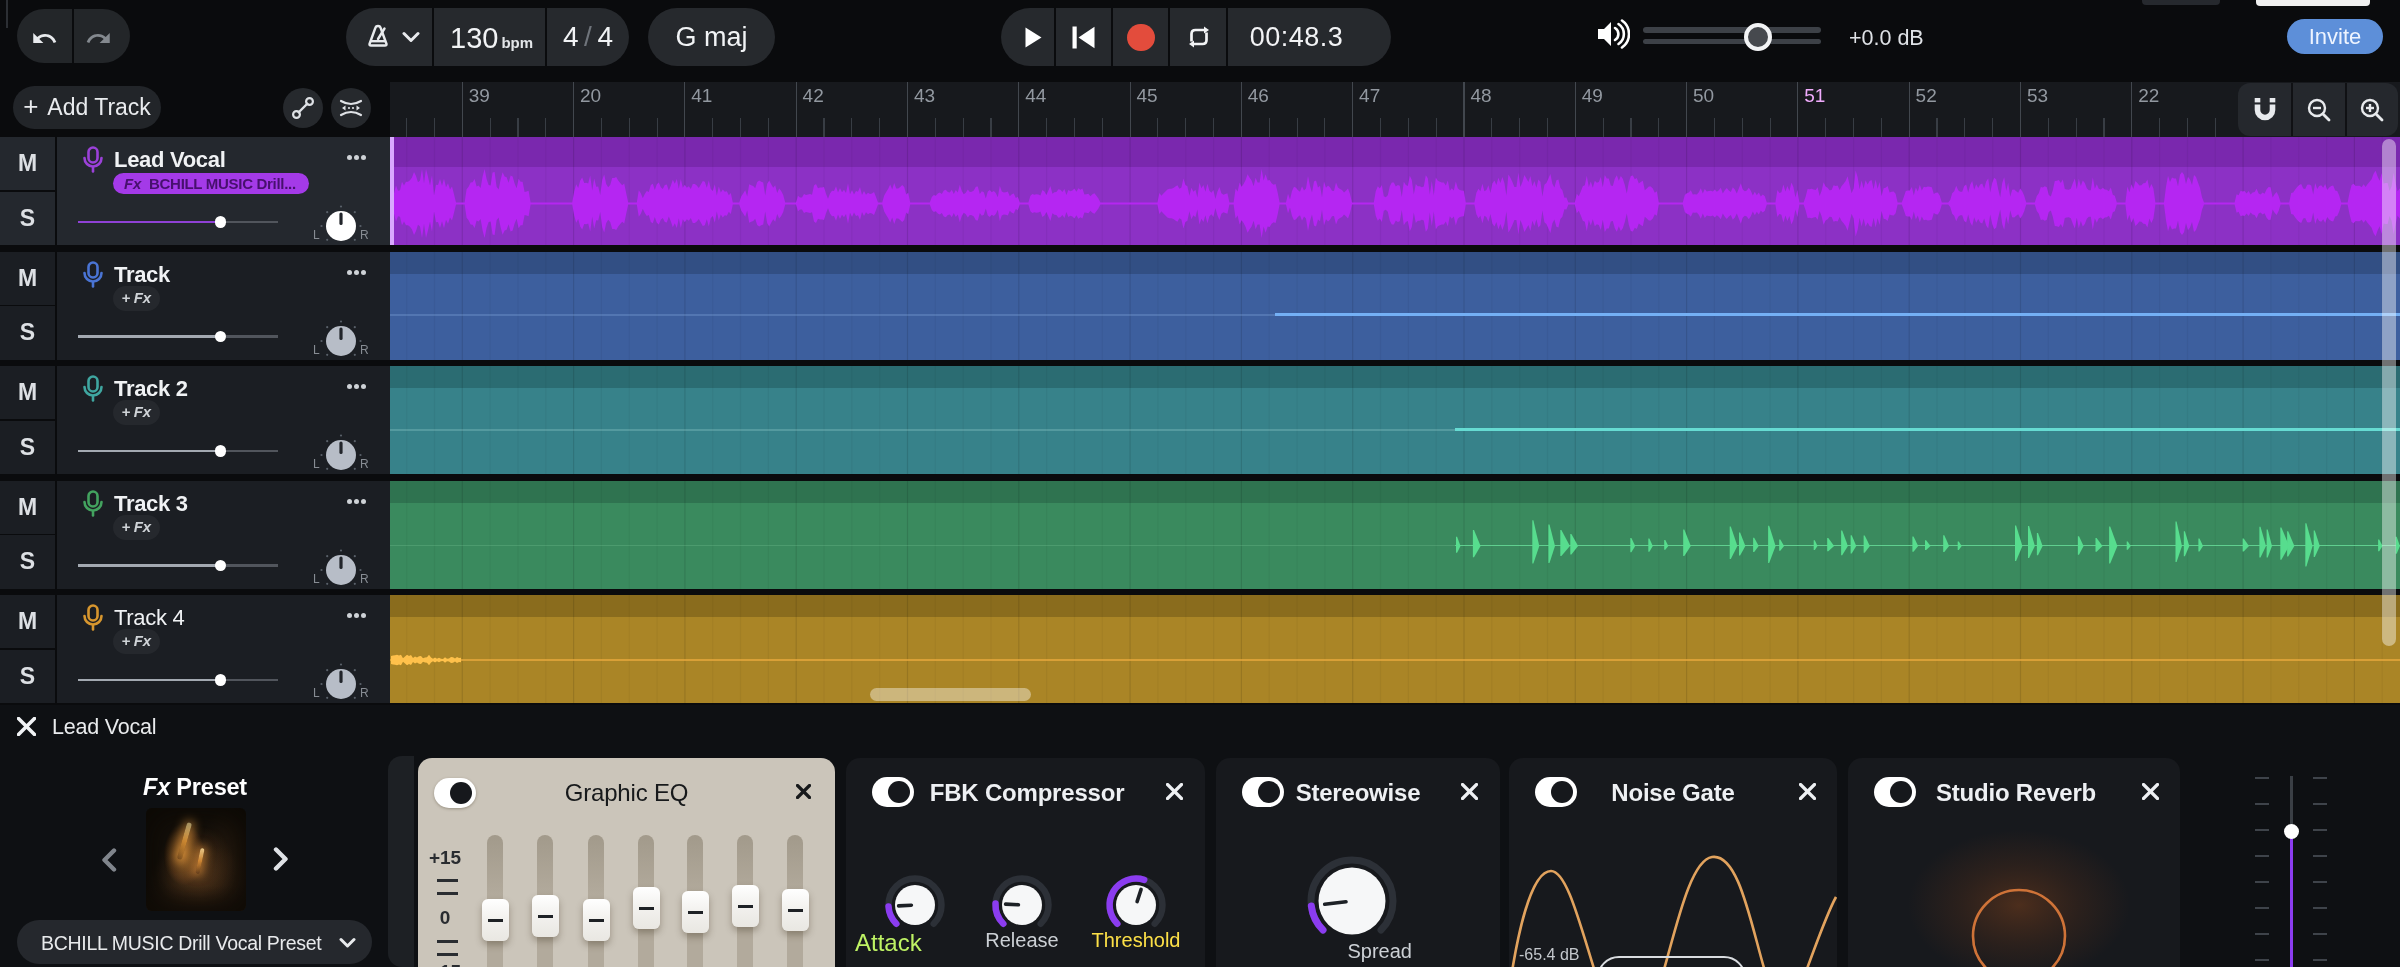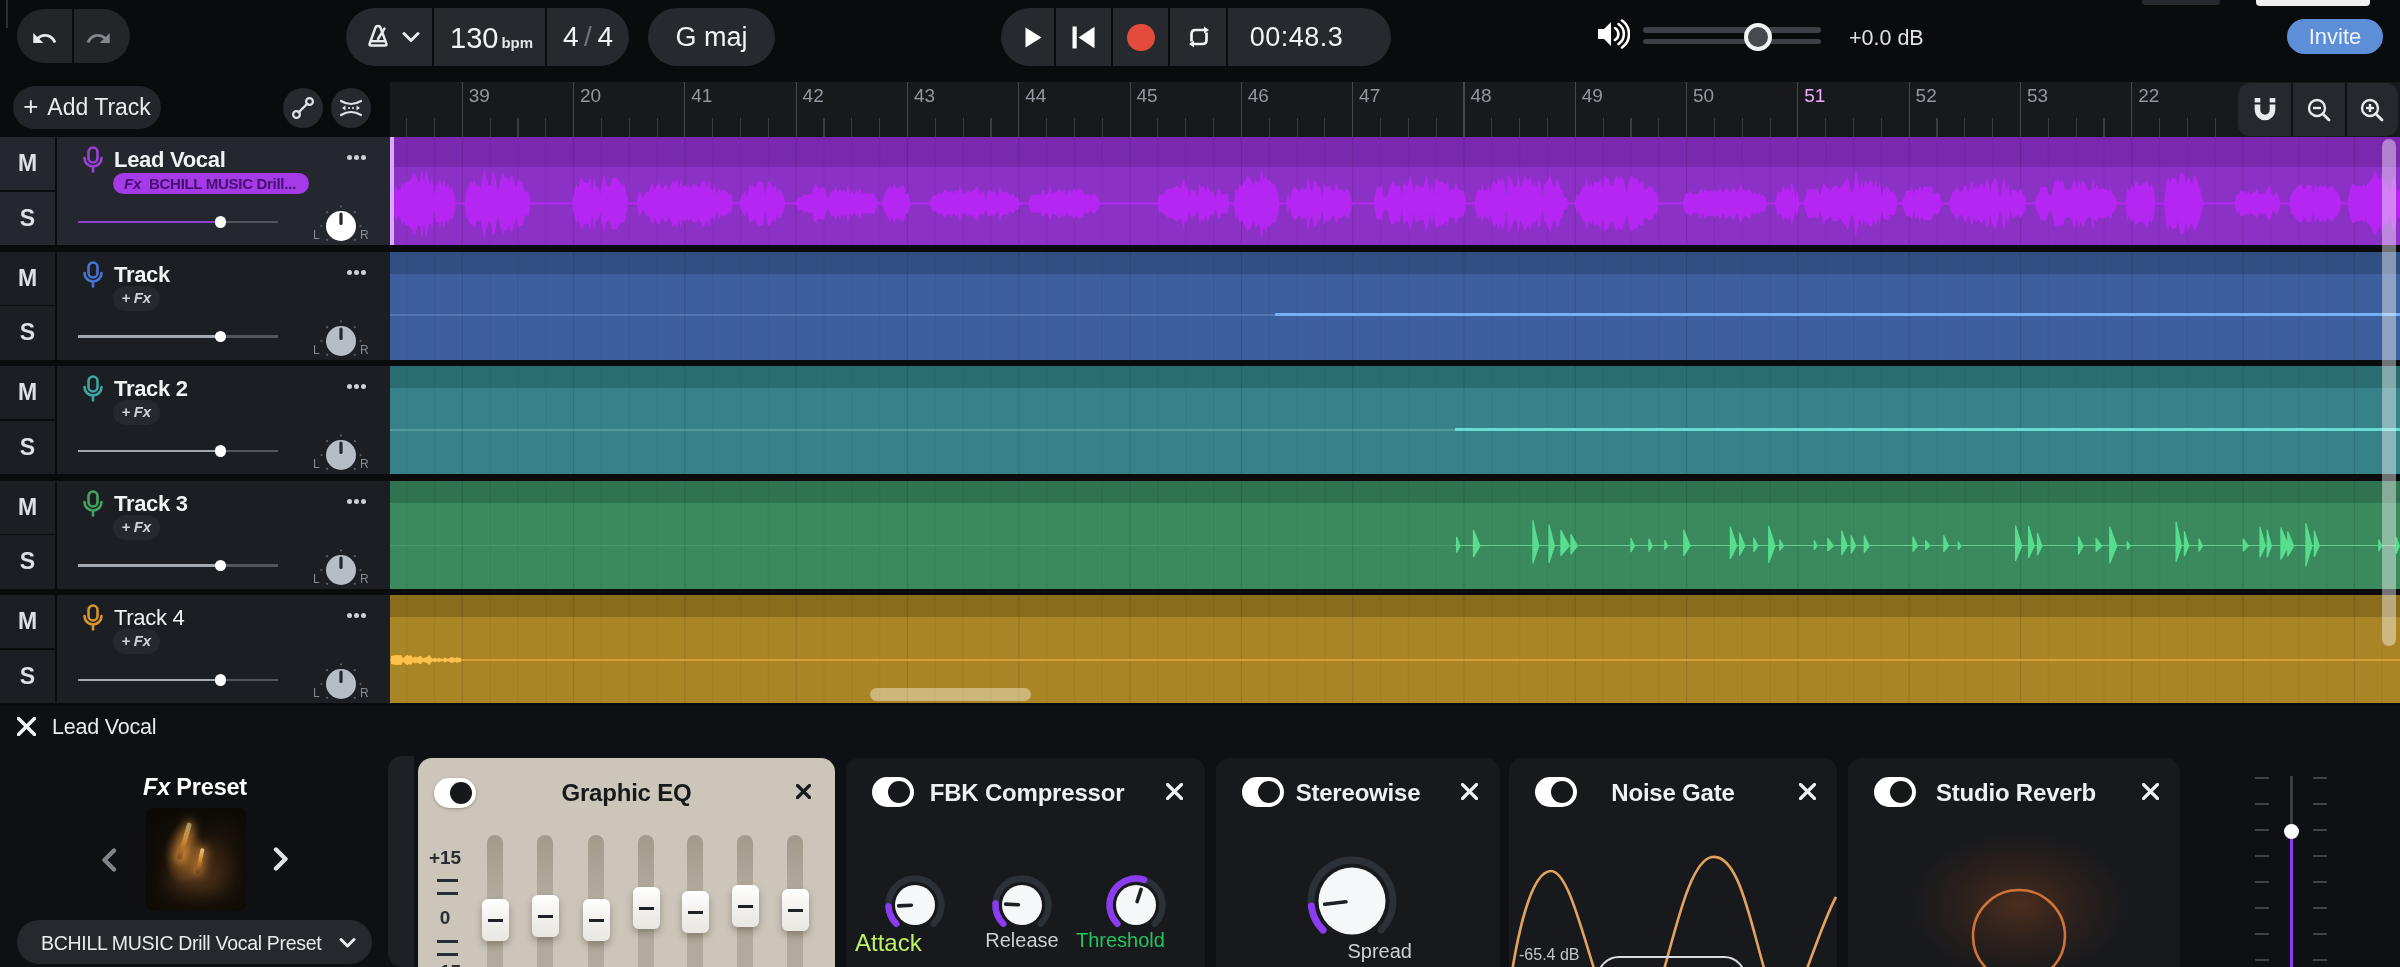--- a/index.html
+++ b/index.html
@@ -810,21 +810,21 @@
 </div>
     <div class="abs" style="left:17px;top:920px;width:355px;height:44px;border-radius:22px;background:#25282d"></div>
     <div class="abs" style="left:41px;top:932px;font-size:19.5px;font-weight:500;color:#e8eaec;letter-spacing:-0.3px">BCHILL MUSIC Drill Vocal Preset</div>
     <svg class="abs" style="left:339px;top:937px" width="17" height="12" viewBox="0 0 17 12">
 <path d="M2 2.5 L8.5 9 L15 2.5" fill="none" stroke="#e8eaec" stroke-width="3" stroke-linecap="round" stroke-linejoin="round"></path>
     </svg>
     <div class="abs" style="left:388px;top:756px;width:26px;height:211px;border-radius:14px 0 0 14px;background:#1d2024"></div>
     <div class="abs" style="left:418px;top:758px;width:417px;height:209px;border-radius:14px 14px 0 0;background:#cbc5ba;overflow:hidden"></div>
     <div style="position:absolute;left:434px;top:778px;width:42px;height:30px;border-radius:15px;background:#fff;box-shadow:0 1px 3px rgba(80,70,50,.4)"></div>
     <div style="position:absolute;left:450px;top:782px;width:22px;height:22px;border-radius:50%;background:#16181c"></div>
-    <div class="abs" style="left:500px;top:779px;width:253px;text-align:center;font-size:24px;font-weight:700;color:#17191b;letter-spacing:-0.2px">Graphic EQ</div>
+    <div class="abs" style="left:500px;top:779px;width:253px;text-align:center;font-size:24px;font-weight:400;color:#17191b;letter-spacing:-0.2px">Graphic EQ</div>
     <svg style="position:absolute;left:796px;top:784px" width="15" height="15" viewBox="0 0 15 15">
       <line x1="1.5" y1="1.5" x2="13.5" y2="13.5" stroke="#17191b" stroke-width="3.2" stroke-linecap="round"></line>
       <line x1="13.5" y1="1.5" x2="1.5" y2="13.5" stroke="#17191b" stroke-width="3.2" stroke-linecap="round"></line>
     </svg>
     <div style="position:absolute;left:428px;top:847px;width:34px;text-align:center;font-size:19px;font-weight:700;color:#292c30">+15</div>
     <div style="position:absolute;left:428px;top:907px;width:34px;text-align:center;font-size:19px;font-weight:700;color:#292c30">0</div>
     <div style="position:absolute;left:428px;top:961px;width:34px;text-align:center;font-size:19px;font-weight:700;color:#292c30">−15</div>
     <div style="position:absolute;left:437px;top:879px;width:21px;height:3px;background:#2a2d31"></div>
     <div style="position:absolute;left:437px;top:892px;width:21px;height:3px;background:#2a2d31"></div>
     <div style="position:absolute;left:437px;top:939.5px;width:21px;height:3px;background:#2a2d31"></div>
@@ -867,21 +867,21 @@
       <path d="M1003.3 923.7 A26.5 26.5 0 0 1 995.5 903.6" stroke="#8b3cf0" stroke-width="6.5" fill="none" stroke-linecap="round"></path>
       <circle cx="1022" cy="905" r="20" fill="#f6f7f8"></circle>
       <line x1="1018.4" y1="904.8" x2="1005.6" y2="904.1" stroke="#1d2126" stroke-width="3.6" stroke-linecap="round"></line>
       <path d="M1117.3 923.7 A26.5 26.5 0 1 1 1154.7 923.7" stroke="#2c3037" stroke-width="6.5" fill="none" stroke-linecap="round"></path>
       <path d="M1117.3 923.7 A26.5 26.5 0 0 1 1144.2 879.8" stroke="#8b3cf0" stroke-width="6.5" fill="none" stroke-linecap="round"></path>
       <circle cx="1136" cy="905" r="20" fill="#f6f7f8"></circle>
       <line x1="1137.1" y1="901.6" x2="1141.1" y2="889.4" stroke="#1d2126" stroke-width="3.6" stroke-linecap="round"></line>
     </svg>
     <div class="abs" style="left:855px;top:929px;width:120px;text-align:left;font-size:24px;color:#bef264">Attack</div>
     <div class="abs" style="left:962px;top:929px;width:120px;text-align:center;font-size:20px;color:#ccd0d5">Release</div>
-    <div class="abs" style="left:1076px;top:929px;width:120px;font-size:20px;color:#22c55e">Threshold</div>
+    <div class="abs" style="left:1076px;top:929px;width:120px;text-align:center;font-size:20px;color:#fde047">Threshold</div>
     <div class="abs" style="left:1216px;top:758px;width:284px;height:209px;border-radius:14px 14px 0 0;background:#17191d"></div>
     <div style="position:absolute;left:1242px;top:777px;width:42px;height:30px;border-radius:15px;background:#fff"></div>
     <div style="position:absolute;left:1258px;top:781px;width:22px;height:22px;border-radius:50%;background:#16181c"></div>
     <div class="abs" style="left:1208px;top:779px;width:300px;text-align:center;font-size:24px;font-weight:700;color:#eef0f3;letter-spacing:-0.2px">Stereowise</div>
     <svg style="position:absolute;left:1461px;top:783px" width="17" height="17" viewBox="0 0 17 17">
       <line x1="1.5" y1="1.5" x2="15.5" y2="15.5" stroke="#eef0f3" stroke-width="3.2" stroke-linecap="round"></line>
       <line x1="15.5" y1="1.5" x2="1.5" y2="15.5" stroke="#eef0f3" stroke-width="3.2" stroke-linecap="round"></line>
     </svg>
     <svg class="abs" style="left:1216px;top:758px" width="284" height="209" viewBox="1216 758 284 209">
       <path d="M1323.0 930.0 A41 41 0 1 1 1381.0 930.0" stroke="#2c3037" stroke-width="7" fill="none" stroke-linecap="round"></path>

